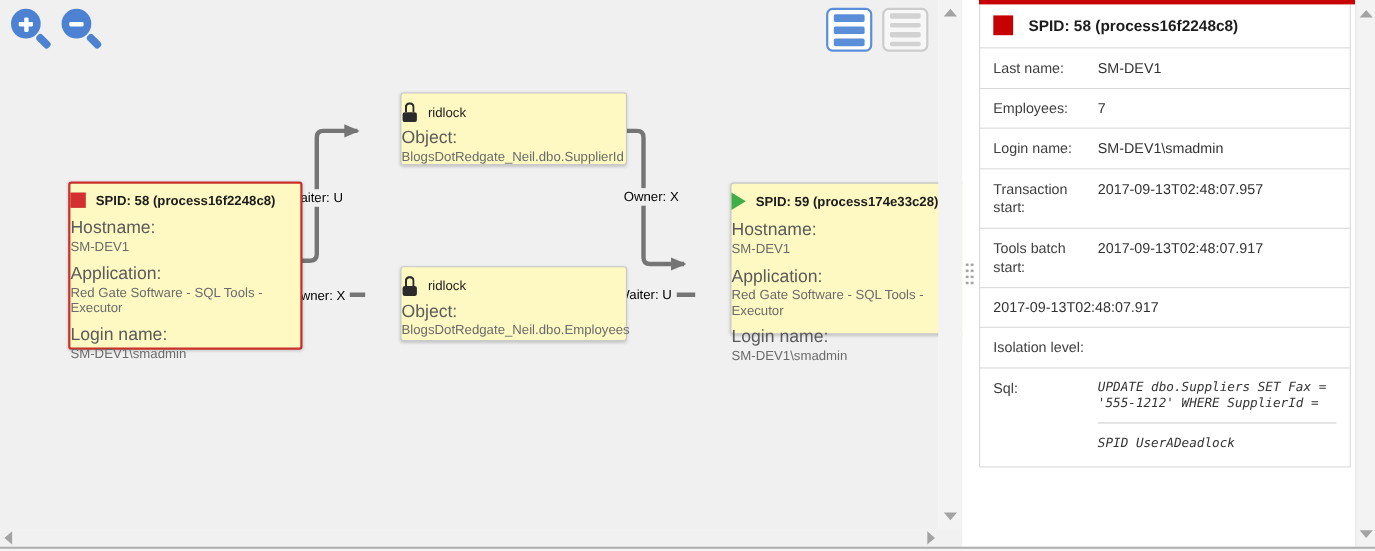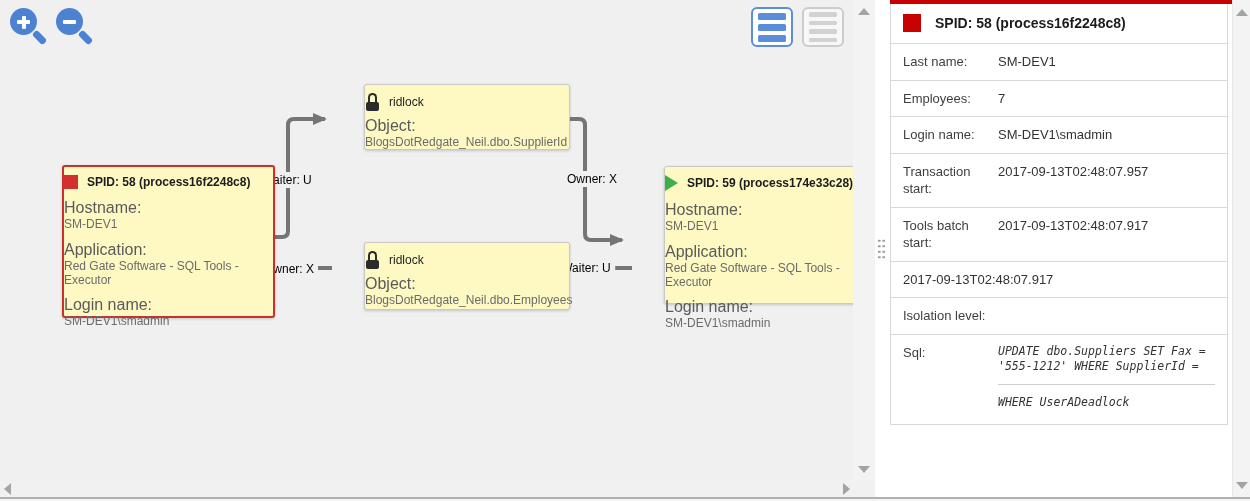--- a/index.html
+++ b/index.html
@@ -298,21 +298,21 @@
         <div class="rvalue">2017-09-13T02:48:07.917</div>
       </div>
       <div class="panel-row">
         <div class="rlabel">Isolation level:</div>
       </div>
       <div class="panel-row" style="padding-bottom:14px;">
         <div class="rlabel">Sql:</div>
         <div class="rvalue sql-block">
           <div class="sql-stmt">UPDATE dbo.Suppliers SET Fax = '555-1212' WHERE SupplierId =</div>
           <hr class="sql-divider">
-          <div class="sql-stmt">WHERE UserADeadlock</div>
+          <div class="sql-stmt">SPID UserADeadlock</div>
         </div>
       </div>
     </div>
     <div id="panel-redbar"></div>
   </div>
 
   <div id="vscroll-panel">
     <div class="tri-up"></div>
     <div class="tri-down"></div>
   </div>

